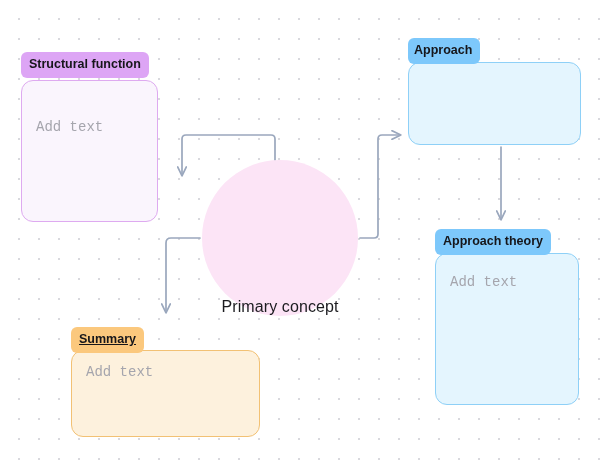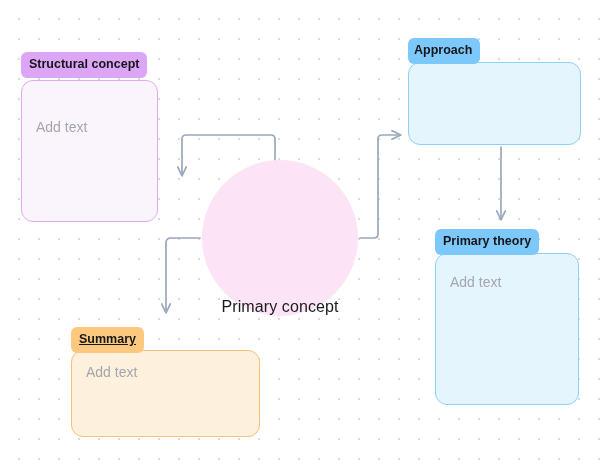--- a/index.html
+++ b/index.html
@@ -41,20 +41,21 @@
   .chip-orange { background: #fbc87d; }
 
   
   .body {
     position: absolute;
     border-radius: 12px;
     border-width: 1.4px;
     border-style: solid;
     box-sizing: border-box;
     z-index: 3;
+    font-family: Liberation Mono, monospace;
   }
   .body .placeholder {
     position: absolute;
     left: 14px;
     top: 14px;
     font-size: 14px;
     color: #a5a5ad;
     line-height: 1.2;
   }
   .body-purple { background: #faf5fd; border-color: #deaaf0; }
@@ -91,31 +92,31 @@
 
     <path d="M 275,160 L 275,135 Q 275,131 271,131 L 186,131 Q 182,131 182,135 L 182,171" fill="none" stroke="#9aa7bd" stroke-width="1.7" stroke-linecap="round" marker-end="url(#ah)" transform="translate(0,4)"></path>
 
     <path d="M 360,238 L 374,238 Q 378,238 378,234 L 378,139 Q 378,135 382,135 L 400,135" fill="none" stroke="#9aa7bd" stroke-width="1.7" stroke-linecap="round" marker-end="url(#ah)"></path>
 
     <path d="M 200,238 L 171,238 Q 166,238 166,243 L 166,312" fill="none" stroke="#9aa7bd" stroke-width="1.7" stroke-linecap="round" marker-end="url(#ah)"></path>
 
     <path d="M 501,147 L 501,219" fill="none" stroke="#9aa7bd" stroke-width="1.7" stroke-linecap="round" marker-end="url(#ah)"></path>
   </svg>
 
-  <div class="chip chip-purple" style="left:21px; top:52px;">Structural concept</div>
+  <div class="chip chip-purple" style="left:21px; top:52px;">Structural function</div>
   <div class="body body-purple" style="left:21px; top:80px; width:137px; height:142px;">
     <div class="placeholder" style="top:38px;">Add text</div>
   </div>
 
   <div class="chip chip-blue" style="left:408px; top:38px;padding-left:6px;">Approach</div>
   <div class="body body-blue" style="left:408px; top:62px; width:173px; height:83px;">
     <div class="placeholder"></div>
   </div>
 
-  <div class="chip chip-blue" style="left:435px; top:229px;">Primary theory</div>
+  <div class="chip chip-blue" style="left:435px; top:229px;">Approach theory</div>
   <div class="body body-blue" style="left:435px; top:253px; width:144px; height:152px;">
     <div class="placeholder" style="top:20px;">Add text</div>
   </div>
 
   <div class="chip chip-orange" style="left:71px; top:327px;text-decoration:underline;">Summary</div>
   <div class="body body-orange" style="left:71px; top:350px; width:189px; height:87px;">
     <div class="placeholder" style="top:13px;">Add text</div>
   </div>
 
   <div class="circle" style="left:202px; top:160px; width:156px; height:156px;">

